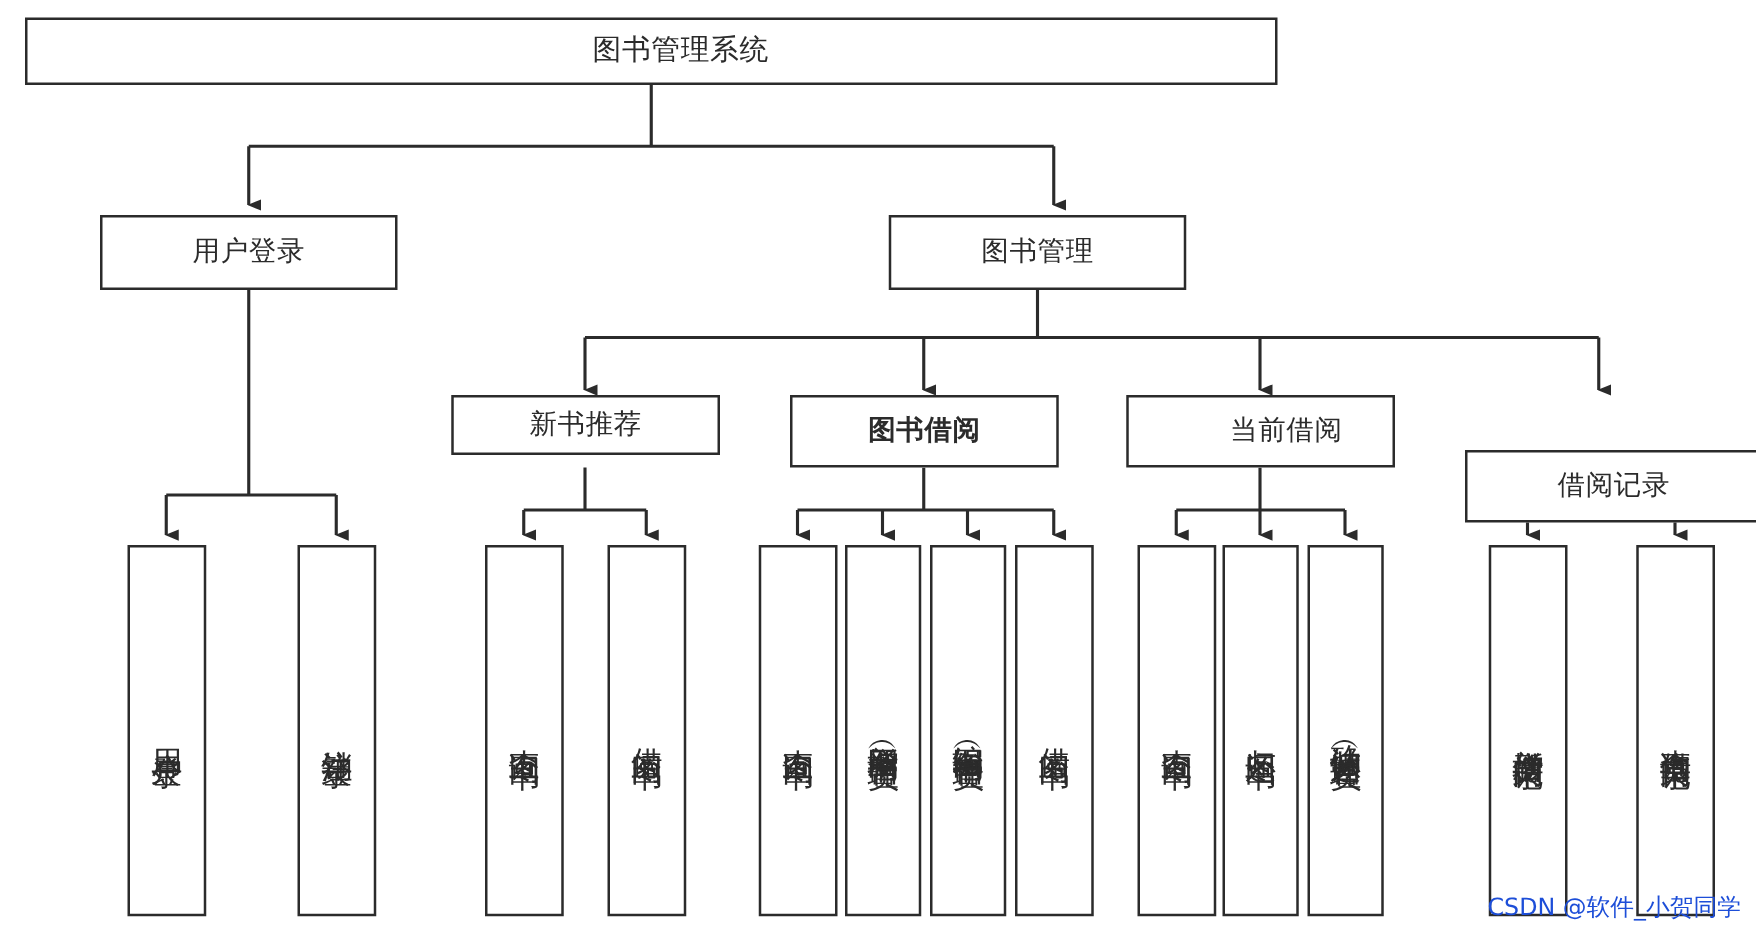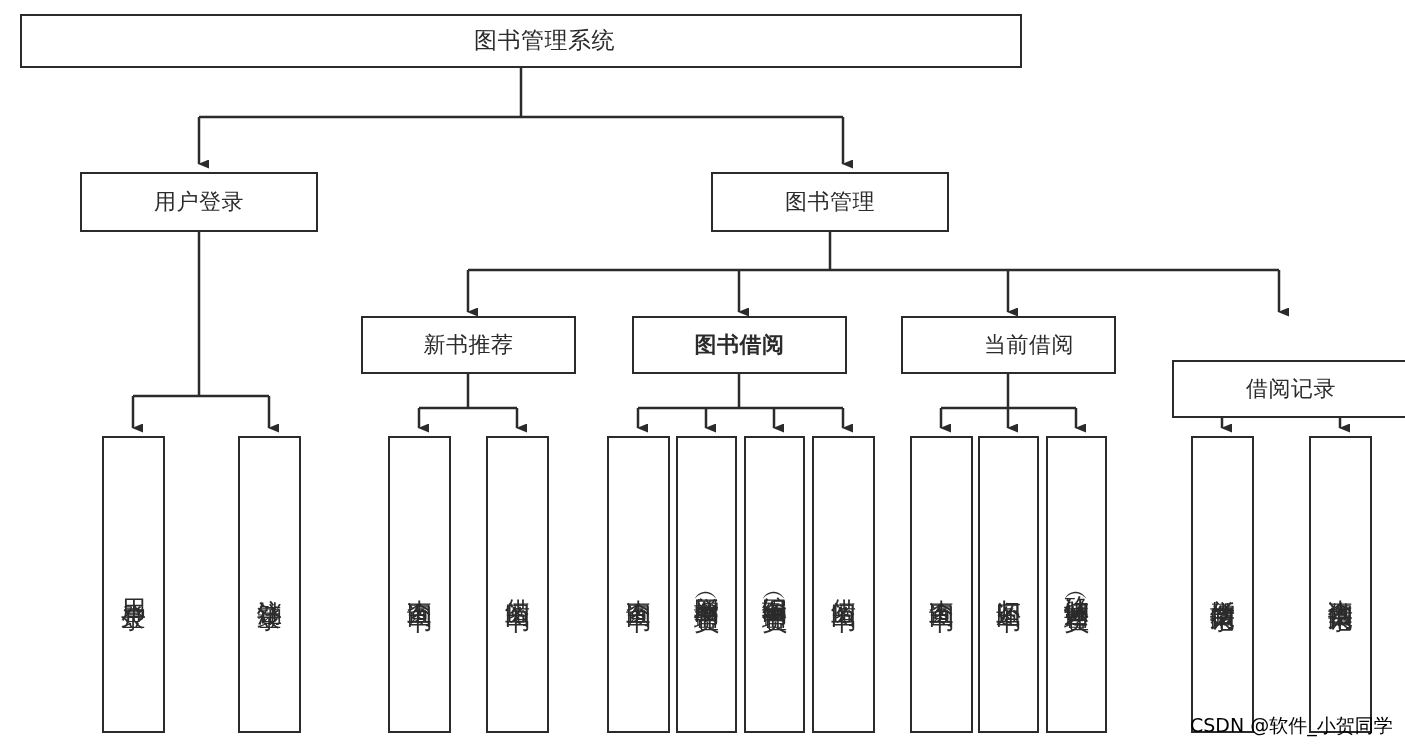--- a/index.html
+++ b/index.html
@@ -65,21 +65,21 @@
     line-height: 1.0;
     letter-spacing: 3px;
     white-space: nowrap;
   }
   .node.vert.tall .node-label {
     font-size: 25px;
     letter-spacing: 2px;
   }
   .watermark {
     position: absolute;
-    color: #000000;
+    color: #1d4ed8;
     font-size: 19px;
     white-space: nowrap;
     z-index: 3;
     font-family: "DejaVu Sans", "Liberation Sans", sans-serif;
   }
 </style>
 </head>
 <body>
 
 <div id="diagram-root">
@@ -139,21 +139,21 @@
   </div>
 
   <div class="node horiz" style="left:80px; top:172px; width:238px; height:60px;">
     <span class="node-label">用户登录</span>
   </div>
 
   <div class="node horiz" style="left:711px; top:172px; width:238px; height:60px;">
     <span class="node-label">图书管理</span>
   </div>
 
-  <div class="node horiz" style="left:361px; top:316px; width:215px; height:58px;">
+  <div class="node horiz" style="left:361px; top:316px; width:215px; height:48px;">
     <span class="node-label">新书推荐</span>
   </div>
 
   <div class="node horiz" style="left:632px; top:316px; width:215px; height:58px;font-weight:bold;">
     <span class="node-label">图书借阅</span>
   </div>
 
   <div class="node horiz" style="left:901px; top:316px; width:215px; height:58px;padding-left:41px;">
     <span class="node-label">当前借阅</span>
   </div>

